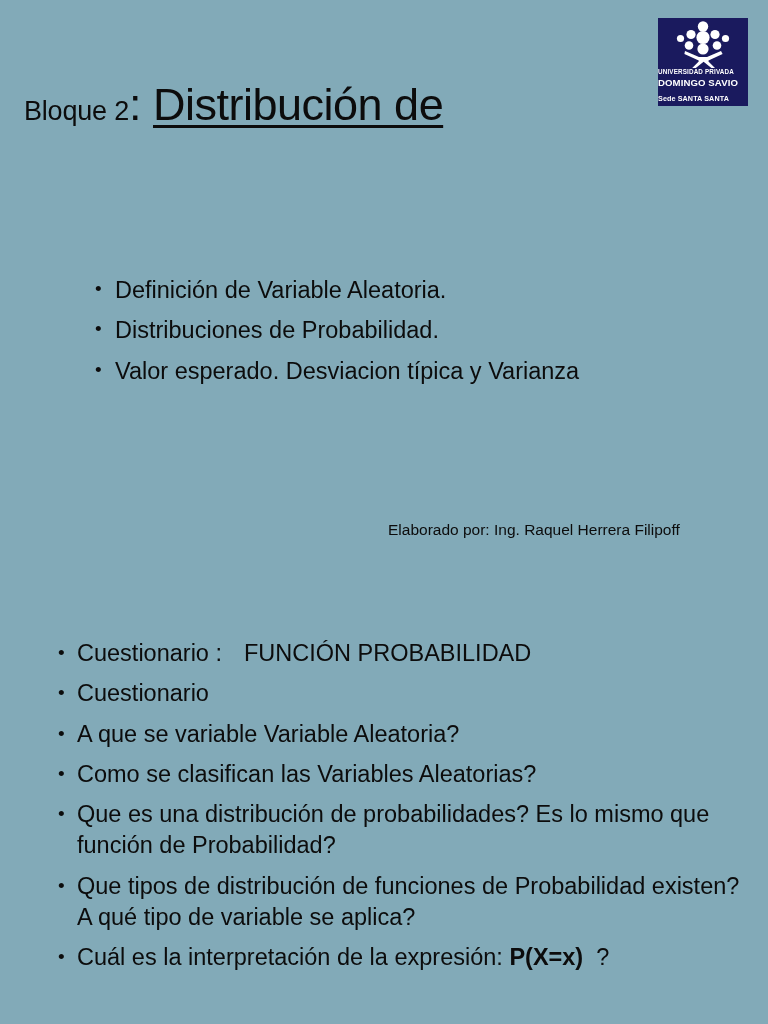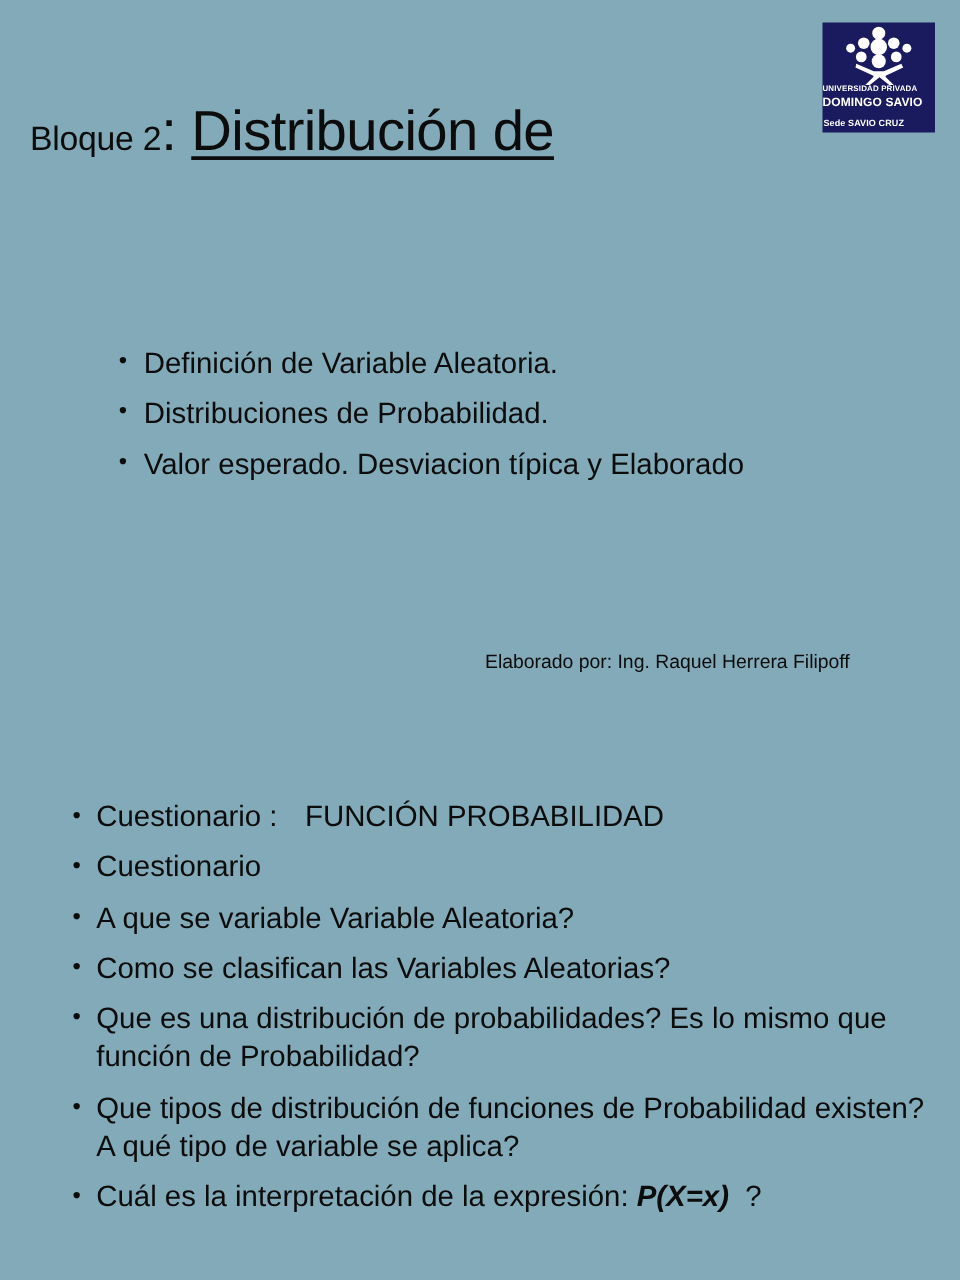--- a/index.html
+++ b/index.html
@@ -147,21 +147,20 @@
     line-height: 1.55;
   }
   .q-item .txt {
     flex: 1 1 auto;
   }
   .q-item.bold .txt {
     font-weight: normal;
   }
   .q-item .b {
     font-weight: bold;
-    font-style: italic;
   }
   .gap {
     display: inline-block;
     width: 22px;
   }
 </style>
 </head>
 <body>
 
 <div class="slide">
@@ -176,39 +175,39 @@
       <circle cx="67.5" cy="18.5" r="3.6" fill="#ffffff"></circle>
       <circle cx="31" cy="25.5" r="4.3" fill="#ffffff"></circle>
       <circle cx="59" cy="25.5" r="4.3" fill="#ffffff"></circle>
       <circle cx="45" cy="29" r="5.6" fill="#ffffff"></circle>
       <path d="M45 33.5 a2.9 2.9 0 1 1 0.01 0 Z" fill="#ffffff"></path>
       <path d="M27 31 L41 37 L49 37 L63 31 L64.6 34 L50.5 40.5 L50.5 41.5 L57 48 L53.4 48 L45.6 41.8
                L37.8 48 L34.2 48 L40.7 41.5 L40.7 40.5 L26.4 34 Z" fill="#ffffff"></path>
     </svg>
     <div class="logo-line1">UNIVERSIDAD PRIVADA</div>
     <div class="logo-line2">DOMINGO SAVIO</div>
-    <div class="logo-line3">Sede SAVIO CRUZ</div>
+    <div class="logo-line3">Sede SANTA SANTA</div>
   </div>
 
   <div class="title-block">
     <span class="title-pre">Bloque 2</span><span class="title-main">: </span><span class="title-main"><span class="u">Distribución de</span></span><br>
   </div>
 
   <div class="topics">
     <div class="topic-item">
       <span class="dot">•</span>
       <span class="txt">Definición de Variable Aleatoria.</span>
     </div>
     <div class="topic-item">
       <span class="dot">•</span>
       <span class="txt">Distribuciones de Probabilidad.</span>
     </div>
     <div class="topic-item">
       <span class="dot">•</span>
-      <span class="txt">Valor esperado. Desviacion típica y Elaborado</span>
+      <span class="txt">Valor esperado. Desviacion típica y Varianza</span>
     </div>
   </div>
 
   <div class="credit">Elaborado por: Ing. Raquel Herrera Filipoff</div>
 
   <div class="questions">
 
     <div class="q-item bold">
       <span class="dot">•</span>
       <span class="txt"><span>Cuestionario :</span><span class="gap"></span><span>FUNCIÓN PROBABILIDAD</span></span>

